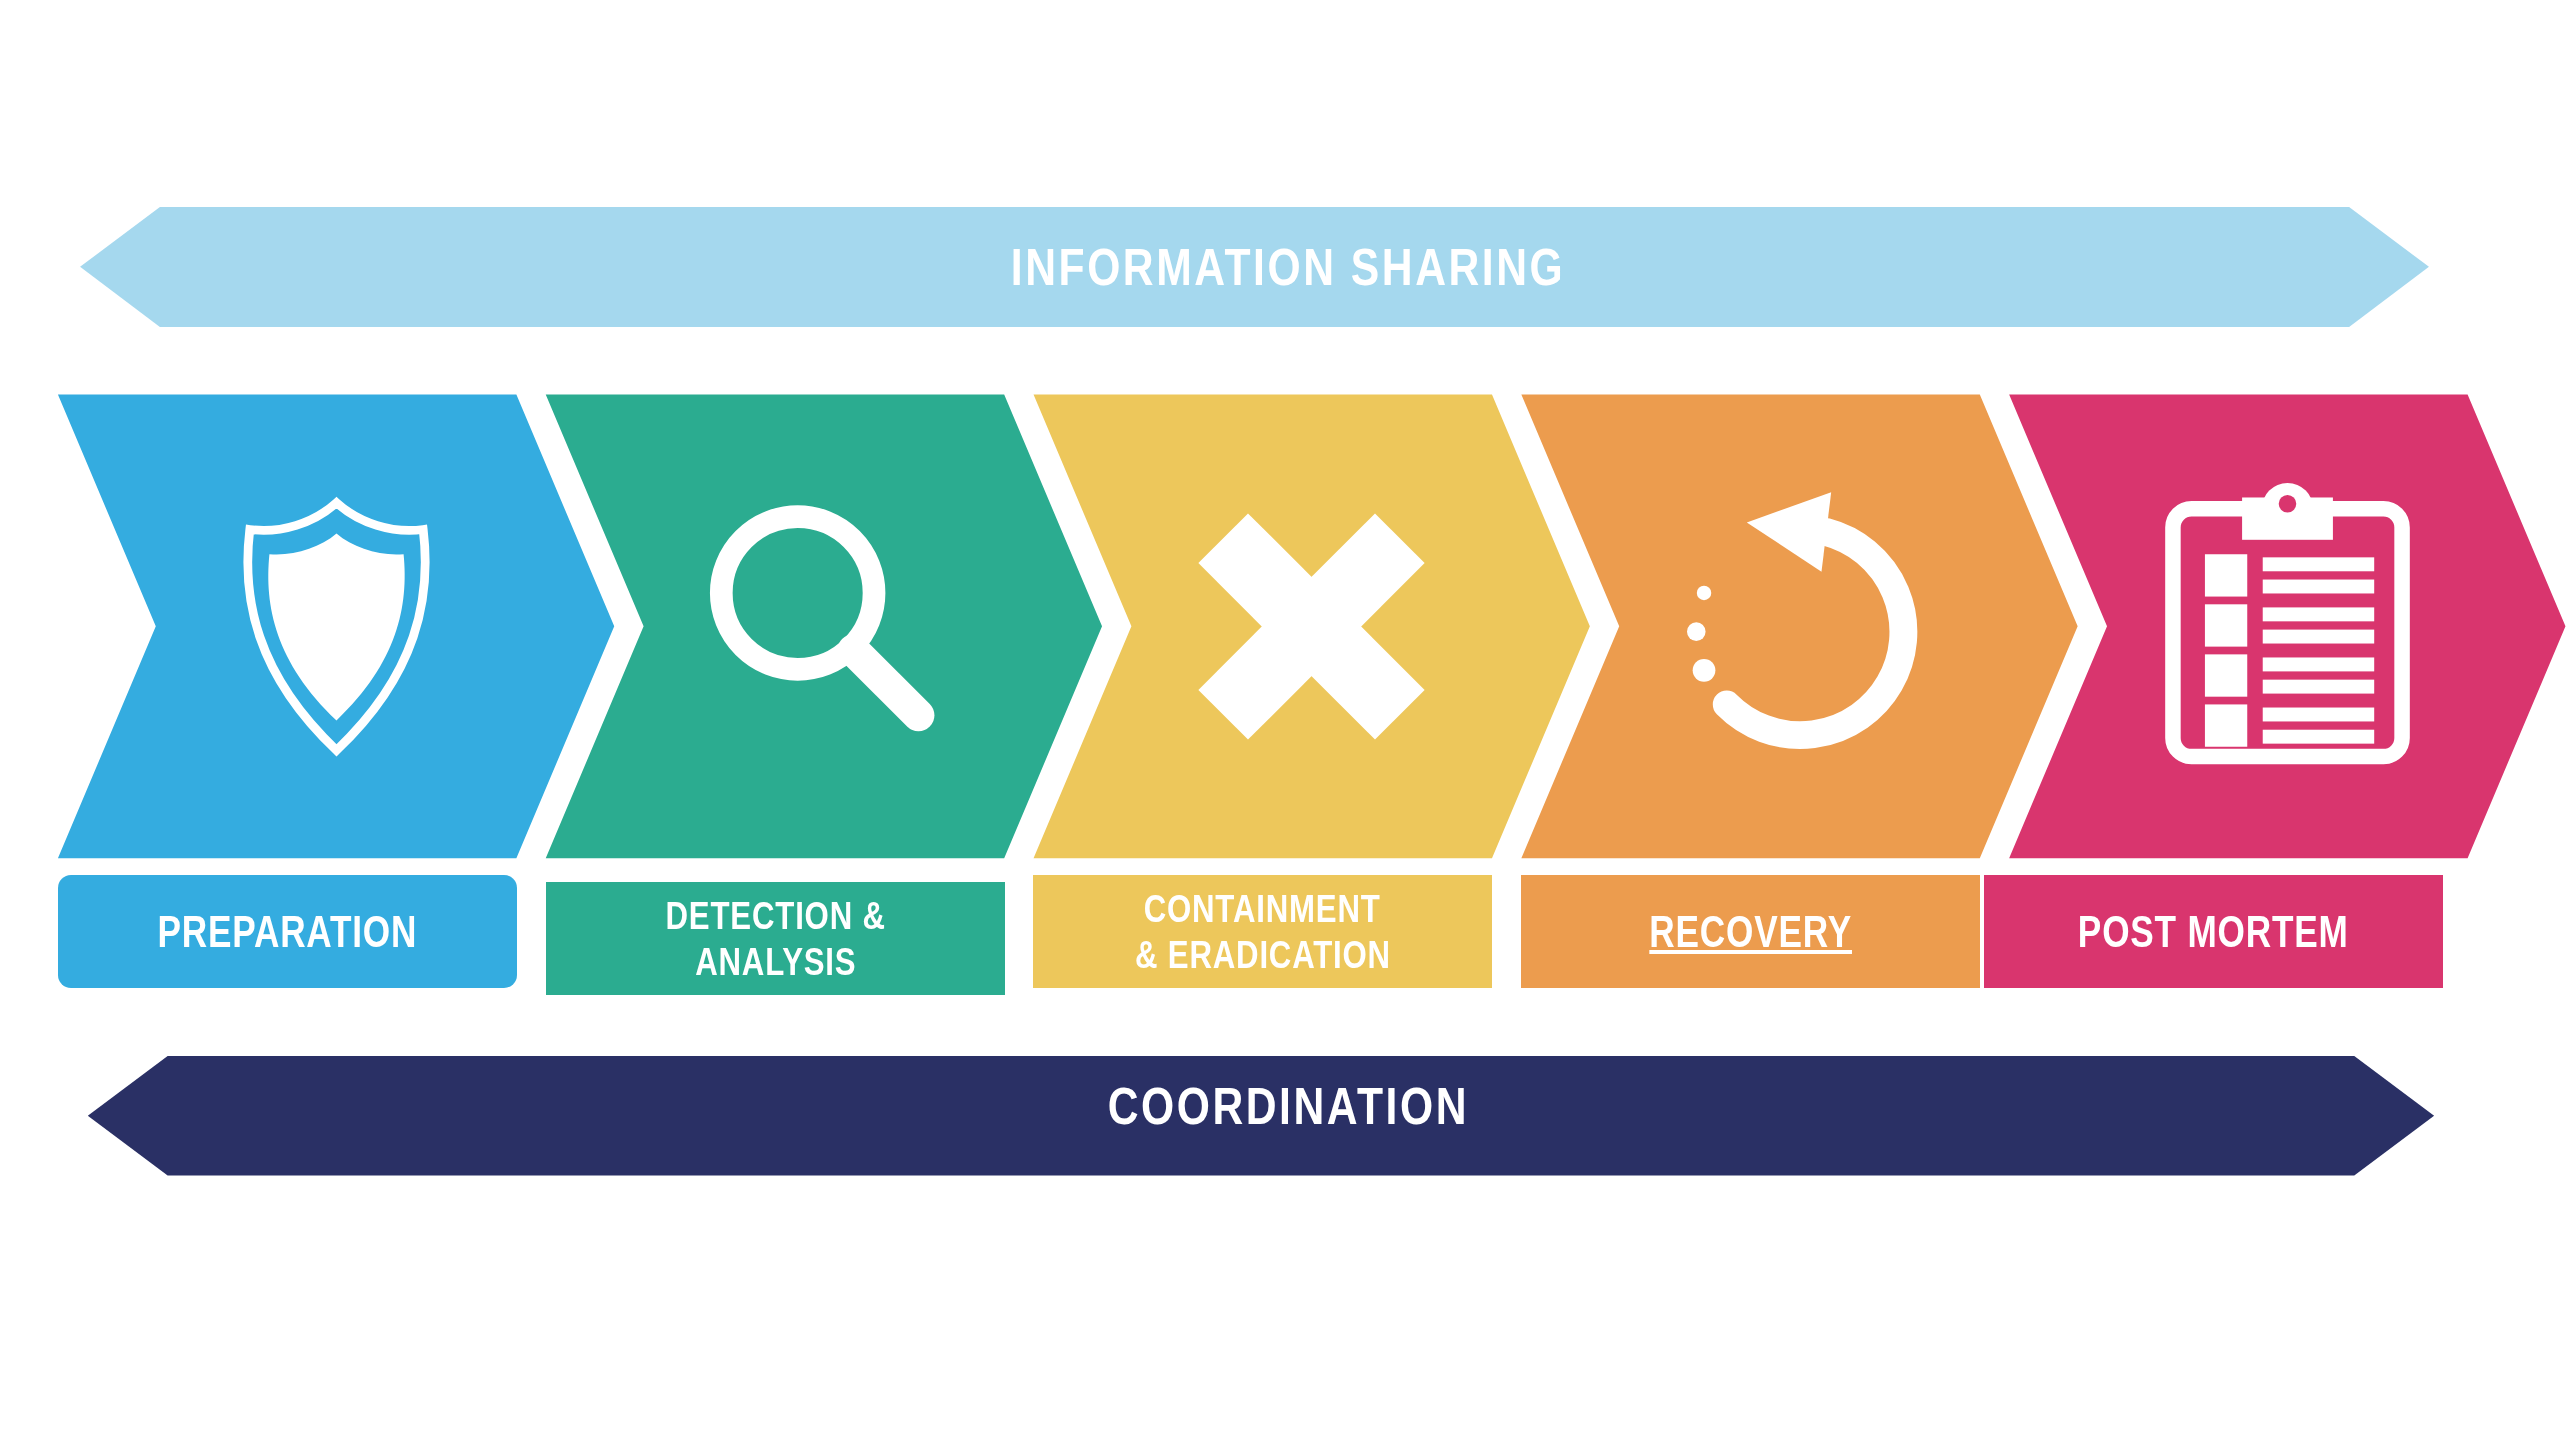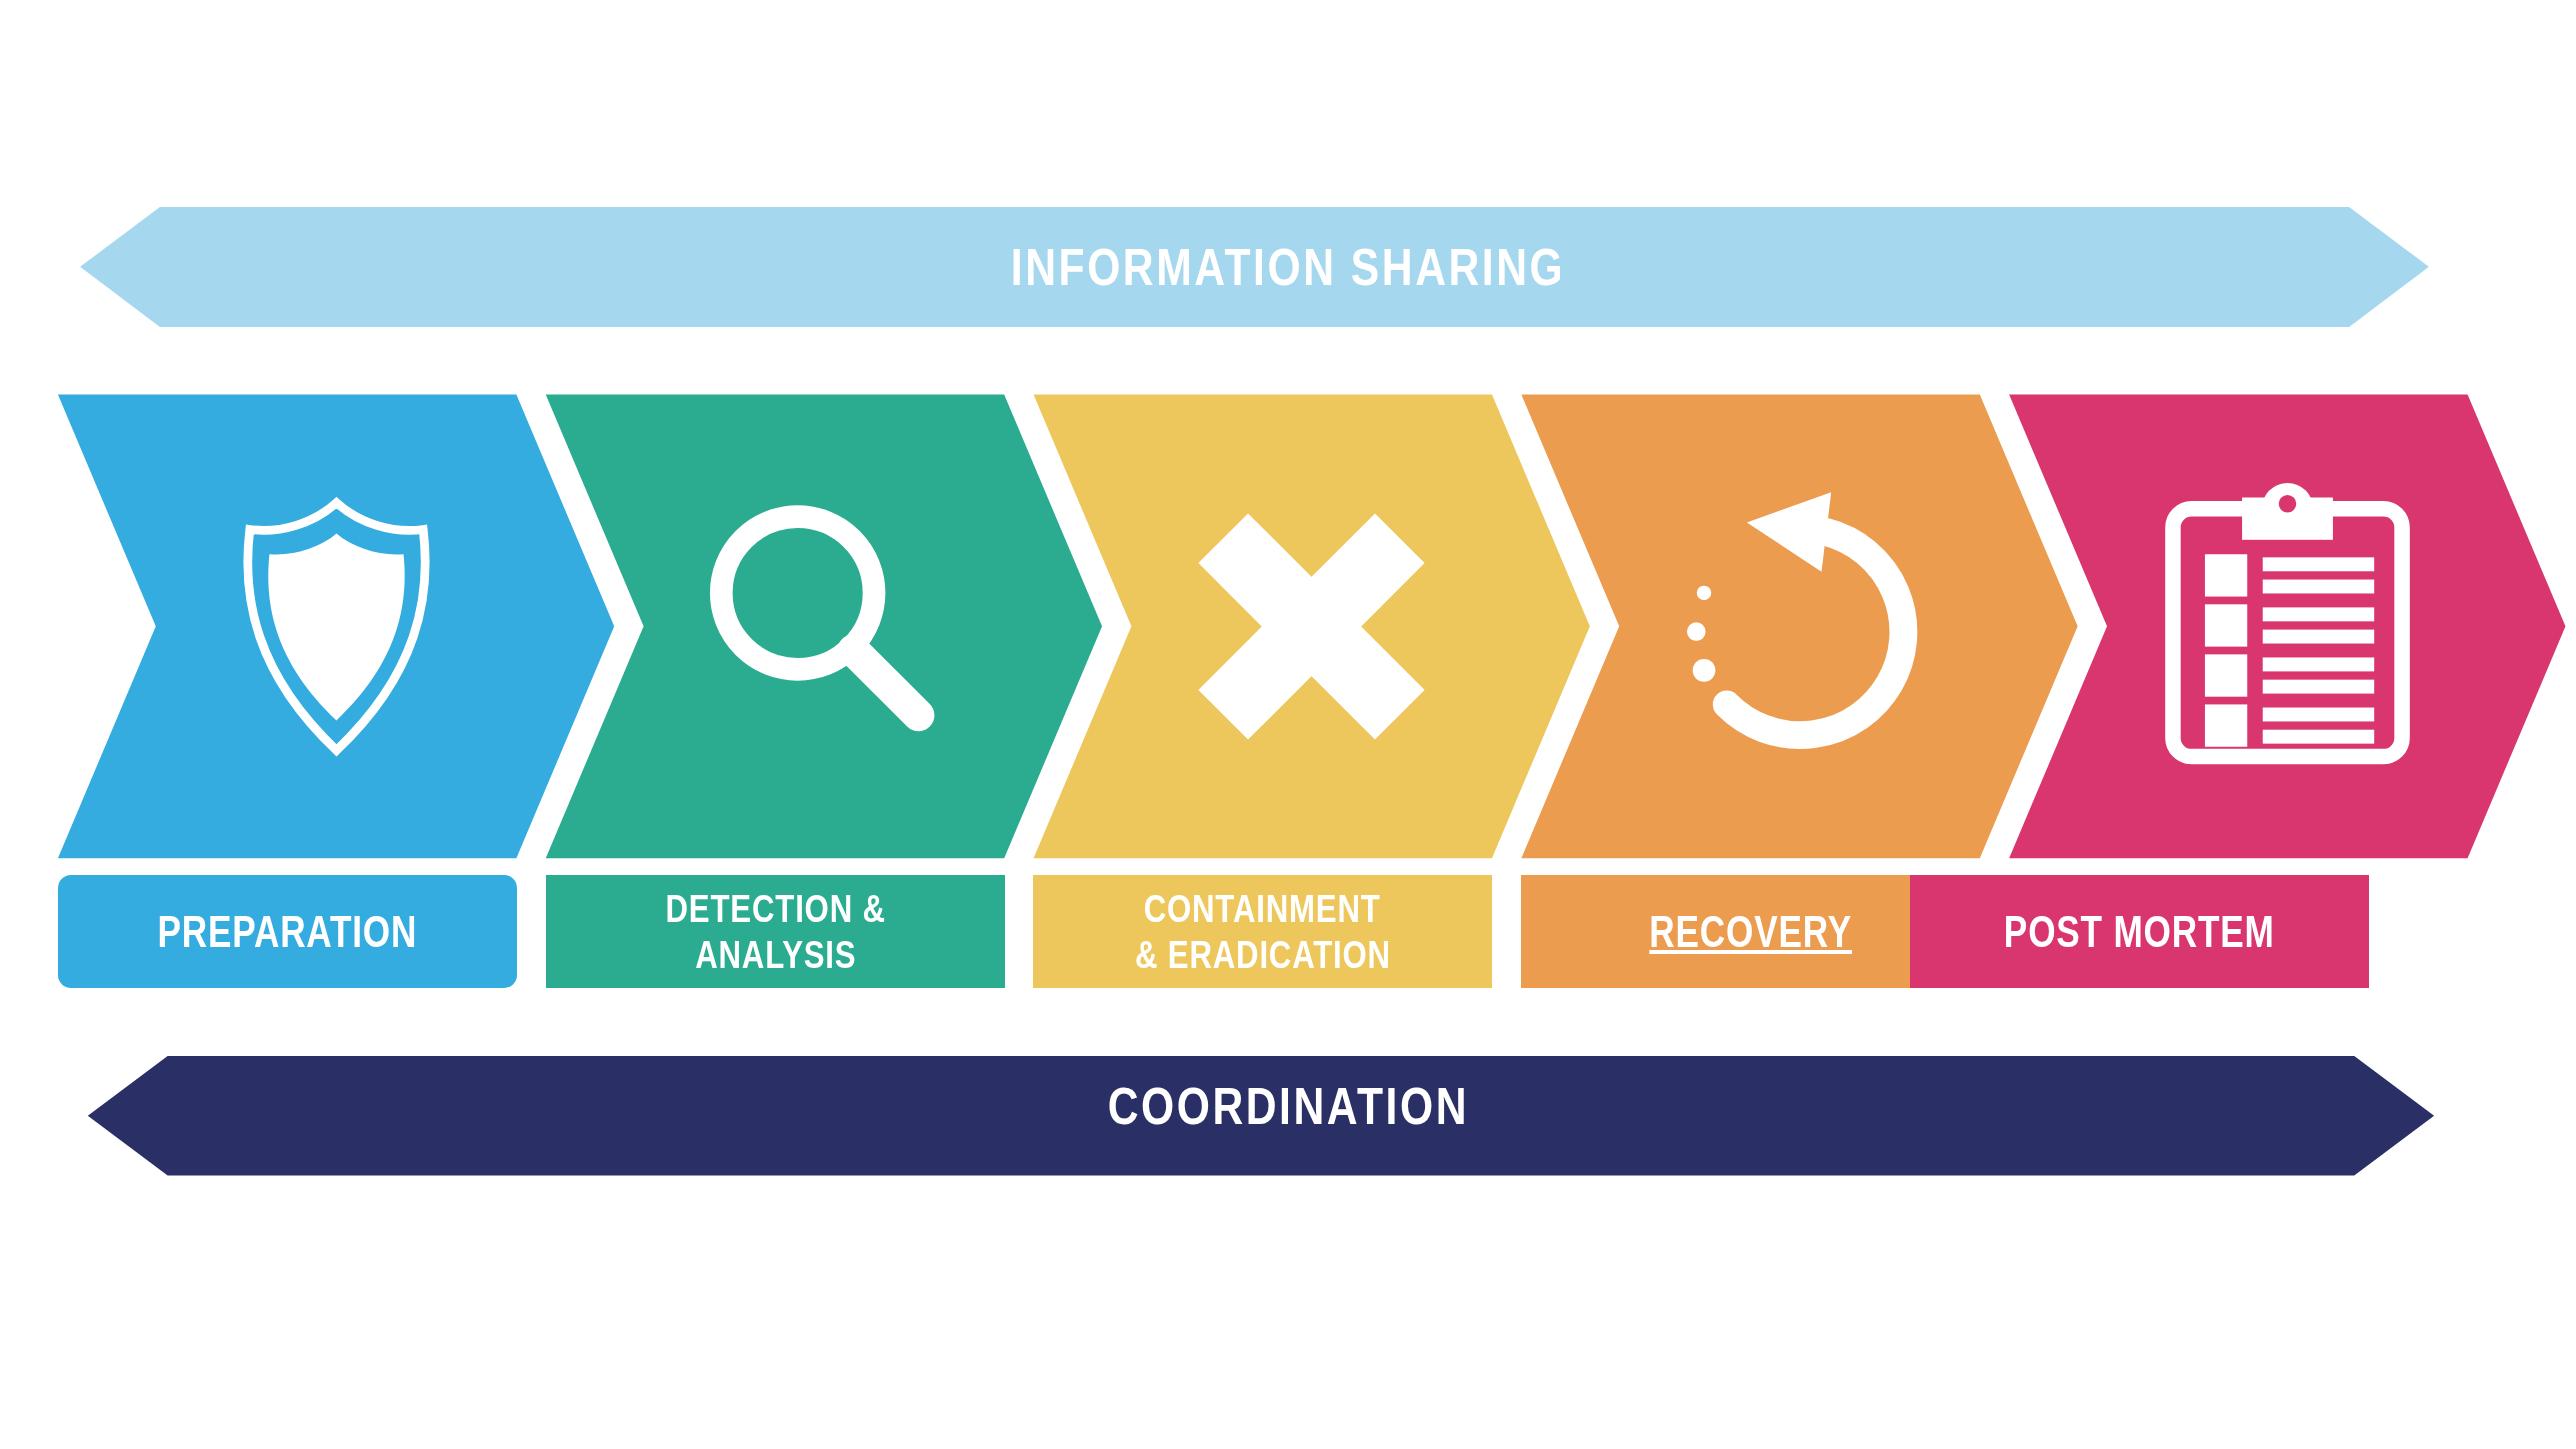--- a/index.html
+++ b/index.html
@@ -5,21 +5,21 @@
   html,body{margin:0;padding:0;background:#ffffff;}
   body{width:2576px;height:1449px;font-family:"Liberation Sans",sans-serif;}
   #canvas{position:relative;width:2576px;height:1449px;background:#ffffff;overflow:hidden;}
   #shapes{position:absolute;left:0;top:0;}
 
   
   .shape-btop{fill:var(--btop);}
   .shape-bbot{fill:var(--bbot);}
   .chev0{fill:var(--s0);} .chev1{fill:var(--s1);} .chev2{fill:var(--s2);}
   .chev3{fill:var(--s3);} .chev4{fill:var(--s4);}
-  .band0{background:var(--s0);border-radius:13px;} .band1{background:var(--s1);} .band2{background:var(--s2);}
+  .band0{background:var(--s0);border-radius:13px;} .band1{background:var(--s1);margin-top:7px;} .band2{background:var(--s2);}
   .band3{background:var(--s3);text-decoration:underline;} .band4{background:var(--s4);}
   .clip-hole{fill:var(--s4);}
 
   .banner-text{position:absolute;left:0;width:2576px;display:flex;align-items:center;justify-content:center;
     color:#ffffff;font-weight:bold;pointer-events:none;border-radius:7px;}
   .banner-text .bt-inner{display:block;font-size:52px;letter-spacing:3.1px;transform:scaleX(0.82);white-space:nowrap;}
   .banner-text.top{top:207px;height:120px;}
   .banner-text.bottom{top:1056px;height:100px;}
 
   .band{position:absolute;top:875px;width:459px;height:113px;display:flex;flex-direction:column;
@@ -65,21 +65,21 @@
       <span class="line">ANALYSIS</span>
   </div>
   <div class="band band2 twolines" style="left:1033px">
     <span class="line">CONTAINMENT</span>
       <span class="line">&amp; ERADICATION</span>
   </div>
   <div class="band band3 single" style="left:1521px">
     <span class="line">RECOVERY</span>
       <span class="line"></span>
   </div>
-  <div class="band band4 single" style="left:1910px">
+  <div class="band band4 single" style="left:1984px">
     <span class="line">POST MORTEM</span>
       <span class="line"></span>
   </div>
 
   <div class="icon" style="left:192px">
     <svg viewBox="0 0 560 560">
       <path d="M280 40 C 236 80, 172 100, 112 92 C 96 225, 124 372, 280 520 C 436 372, 464 225, 448 92 C 388 100, 324 80, 280 40 Z" fill="none" stroke="#ffffff" stroke-width="17"></path>
       <path d="M280 100 C 247 128, 196 144, 150 140 C 140 240, 162 350, 280 462 C 398 350, 420 240, 410 140 C 364 144, 313 128, 280 100 Z" fill="#ffffff"></path>
     </svg>
   </div>

